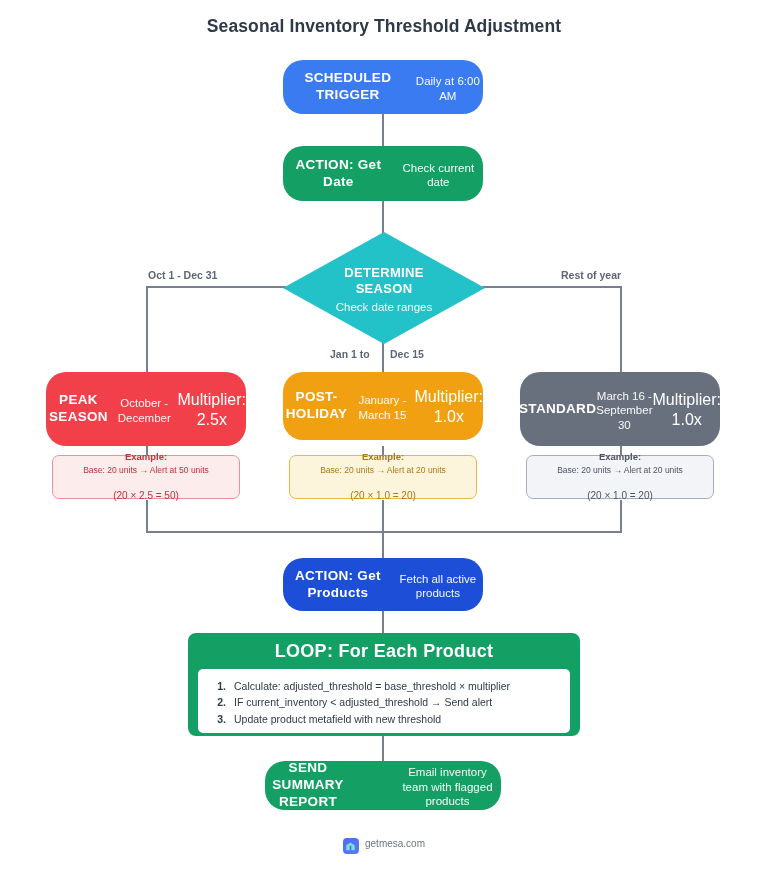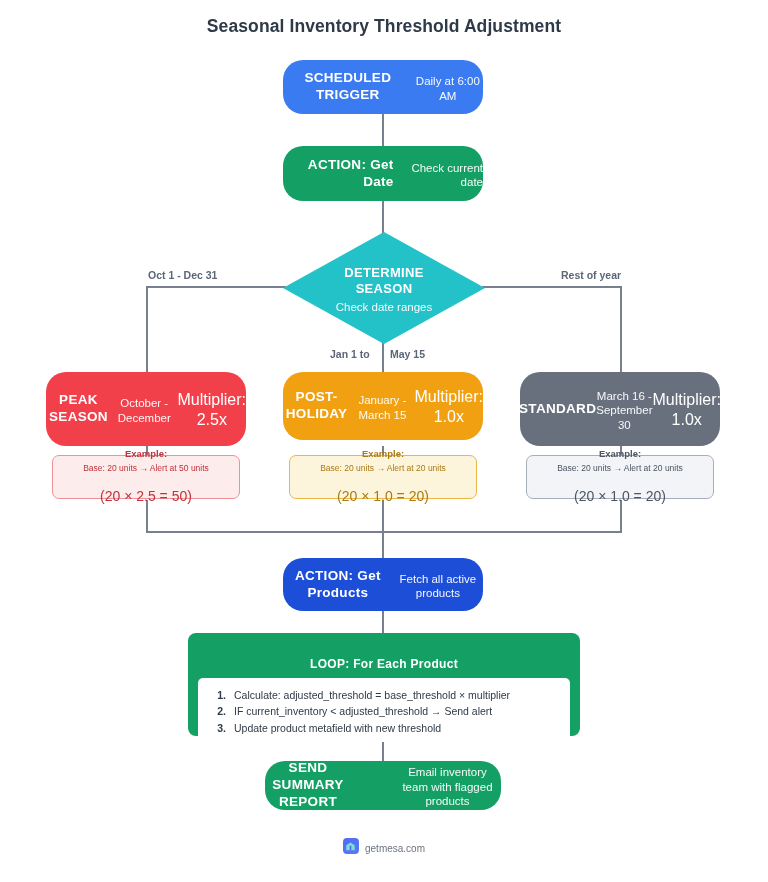--- a/index.html
+++ b/index.html
@@ -124,42 +124,41 @@
     font-size: 9.5px;
     font-weight: bold;
     line-height: 1.3;
   }
   .example .ex-l1 {
     font-size: 8.5px;
     line-height: 1.4;
     margin-top: 2px;
   }
   .example .ex-l2 {
-    font-size: 14px;
+    font-size: 10px;
     line-height: 1.35;
     margin-top: 12px;
   }
 
   
   .loop {
     position: absolute;
     left: 188px; top: 633px;
     width: 392px; height: 103px;
     background: #14A065;
     border-radius: 8px;
     padding: 8px 10px 10px 10px;
   }
   .loop-title {
     text-align: center;
     color: #ffffff;
-    font-size: 12px;
+    font-size: 18px;
     font-weight: bold;
     letter-spacing: 0.3px;
     margin-bottom: 7px;
-    margin-top: 16px;
   }
   .loop-panel {
     background: #ffffff;
     border-radius: 5px;
     padding: 9px 12px 9px 10px;
     height: 64px;
   }
   .loop-item {
     display: flex;
     align-items: flex-start;
@@ -174,21 +173,21 @@
     text-align: right;
     margin-right: 8px;
   }
 
   
   .footer {
     position: absolute;
     left: 0; top: 838px;
     width: 768px;
     display: flex;
-    align-items: flex-end;
+    align-items: flex-start;
     justify-content: center;
     gap: 6px;
   }
   .footer-logo {
     width: 16px; height: 16px;
     border-radius: 4px;
     background: linear-gradient(145deg, #4F6BF6 0%, #5B79F8 100%);
     display: flex;
     align-items: center;
     justify-content: center;
@@ -229,38 +228,38 @@
 
   <div class="vline" style="left:382px; top:611px; height:24px;"></div>
 
   <div class="vline" style="left:382px; top:735px; height:26px;"></div>
 
   <div class="node" style="left:283px; top:60px; width:200px; height:54px; background:#3B7BF2;">
     <div class="t1">SCHEDULED TRIGGER</div>
     <div class="t2">Daily at 6:00 AM</div>
   </div>
 
-  <div class="node" style="left:283px; top:146px; width:200px; height:55px; background:#14A065;text-align:right;">
+  <div class="node" style="left:283px; top:146px; width:200px; height:55px; background:#14A065;">
     <div class="t1">ACTION: Get Date</div>
     <div class="t2">Check current date</div>
   </div>
 
   <div class="diamond-wrap">
     <div class="diamond-shape"></div>
     <div class="diamond-text">
       <div class="d1">DETERMINE</div>
       <div class="d1">SEASON</div>
       <div class="d2">Check date ranges</div>
     </div>
   </div>
 
   <div class="edge-label" style="left:148px; top:269px;">Oct 1 - Dec 31</div>
   <div class="edge-label" style="left:561px; top:269px;">Rest of year</div>
   <div class="edge-label" style="left:330px; top:348px;">Jan 1 to</div>
-  <div class="edge-label" style="left:390px; top:348px;">May 15</div>
+  <div class="edge-label" style="left:390px; top:348px;">Dec 15</div>
 
   <div class="node" style="left:46px; top:372px; width:200px; height:74px; background:#F2404A;">
     <div class="t1">PEAK SEASON</div>
     <div class="t2">October - December</div>
     <div class="t3">Multiplier: 2.5x</div>
   </div>
   <div class="example" style="left:52px; top:455px; width:188px; height:44px; background:#FDECEC; border-color:#F2909A; color:#C0323C;">
     <div class="ex-head">Example:</div>
     <div class="ex-l1">Base: 20 units → Alert at 50 units</div>
     <div class="ex-l2">(20 × 2.5 = 50)</div>

